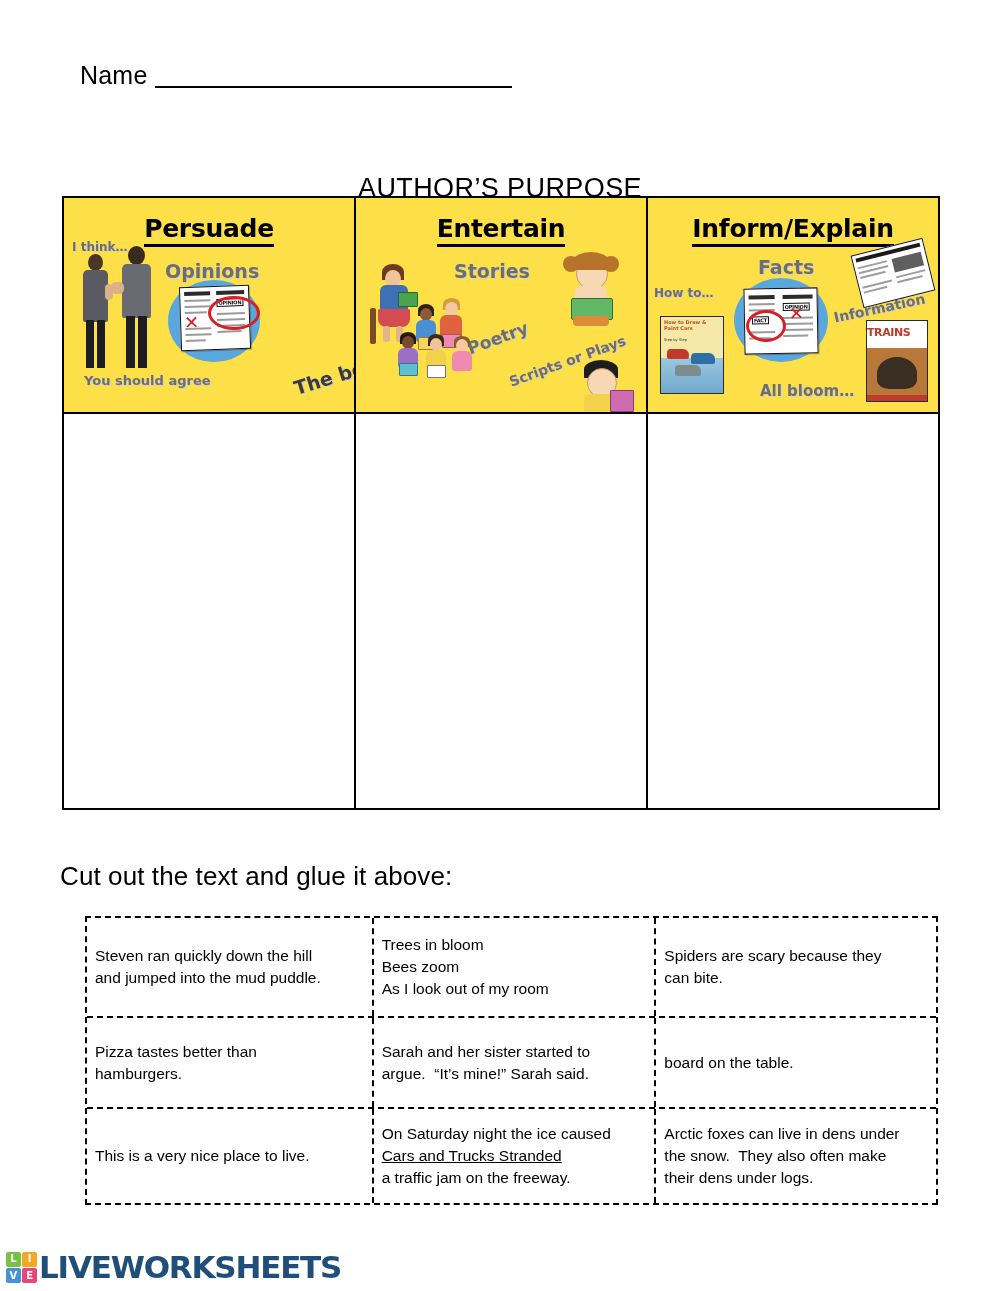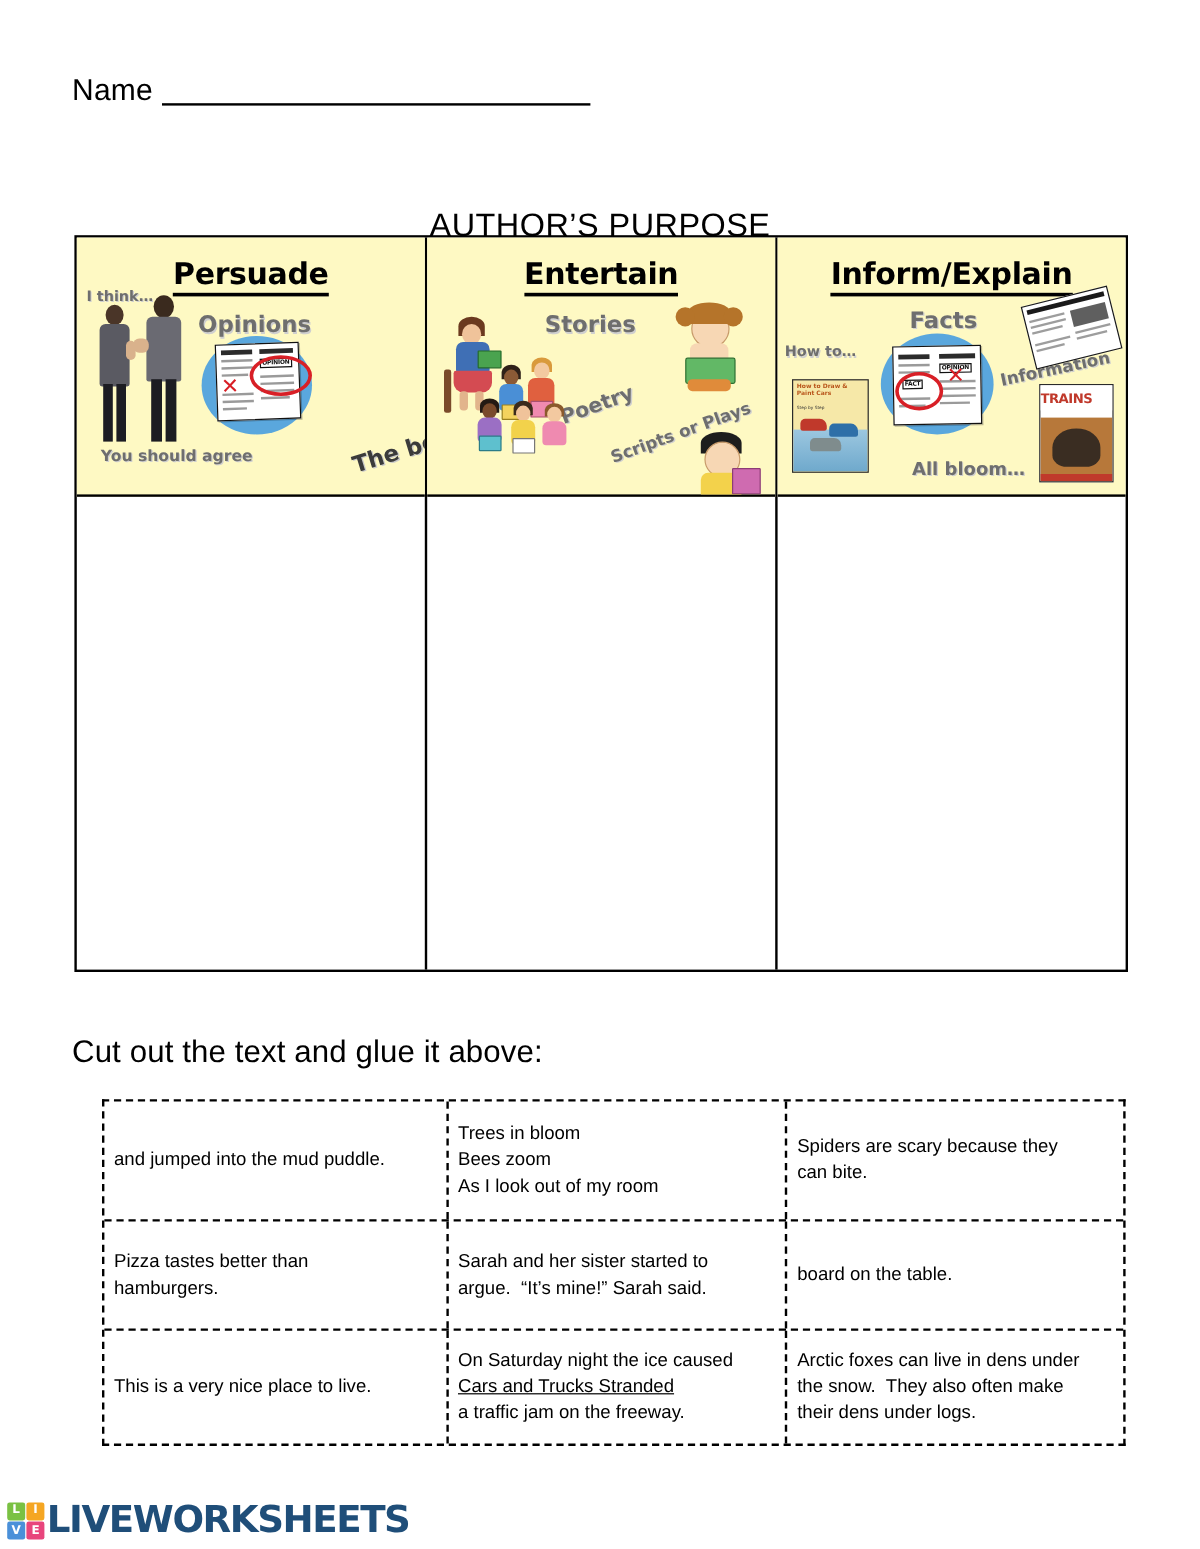--- a/index.html
+++ b/index.html
@@ -19,21 +19,21 @@
   
   .name-row {
     position: absolute;
     left: 60px;
     top: 63px;
     display: flex;
     align-items: flex-end;
     font-size: 25px;
     letter-spacing: .2px;
   }
-  .name-label { line-height: 1; }
+  .name-label { line-height: 1; margin-left: 20px; }
   .name-blank {
     margin-left: 7px;
     width: 357px;
     border-bottom: 2px solid #000;
     height: 23px;
   }
 
   
   .page-title {
     position: absolute;
@@ -64,21 +64,21 @@
     flex-direction: column;
   }
   .main-col + .main-col { border-left: 2px solid #000; }
 
   .cat-card {
     height: 216px;
     box-sizing: border-box;
     border-bottom: 2px solid #000;
     position: relative;
     overflow: hidden;
-    background: #fef9c3;
+    background: #fde047;
   }
   .cat-title {
     position: absolute;
     left: 0; right: 0;
     top: 16px;
     text-align: center;
     font-family: "DejaVu Sans", sans-serif;
     font-weight: bold;
     font-size: 25px;
     letter-spacing: -.3px;
@@ -487,20 +487,21 @@
     </div>
     <div class="drop-zone"></div>
   </div>
 </div>
 
 <div class="instruction">Cut out the text and glue it above:</div>
 
 <div class="cut-table">
   <div class="cut-row r1">
     <div class="cut-cell c1">
+      <span class="cut-line">Steven ran quickly down the hill</span>
       <span class="cut-line">and jumped into the mud puddle.</span>
     </div>
     <div class="cut-cell c2">
       <span class="cut-line">Trees in bloom</span>
       <span class="cut-line">Bees zoom</span>
       <span class="cut-line">As I look out of my room</span>
     </div>
     <div class="cut-cell c3">
       <span class="cut-line">Spiders are scary because they</span>
       <span class="cut-line">can bite.</span>

